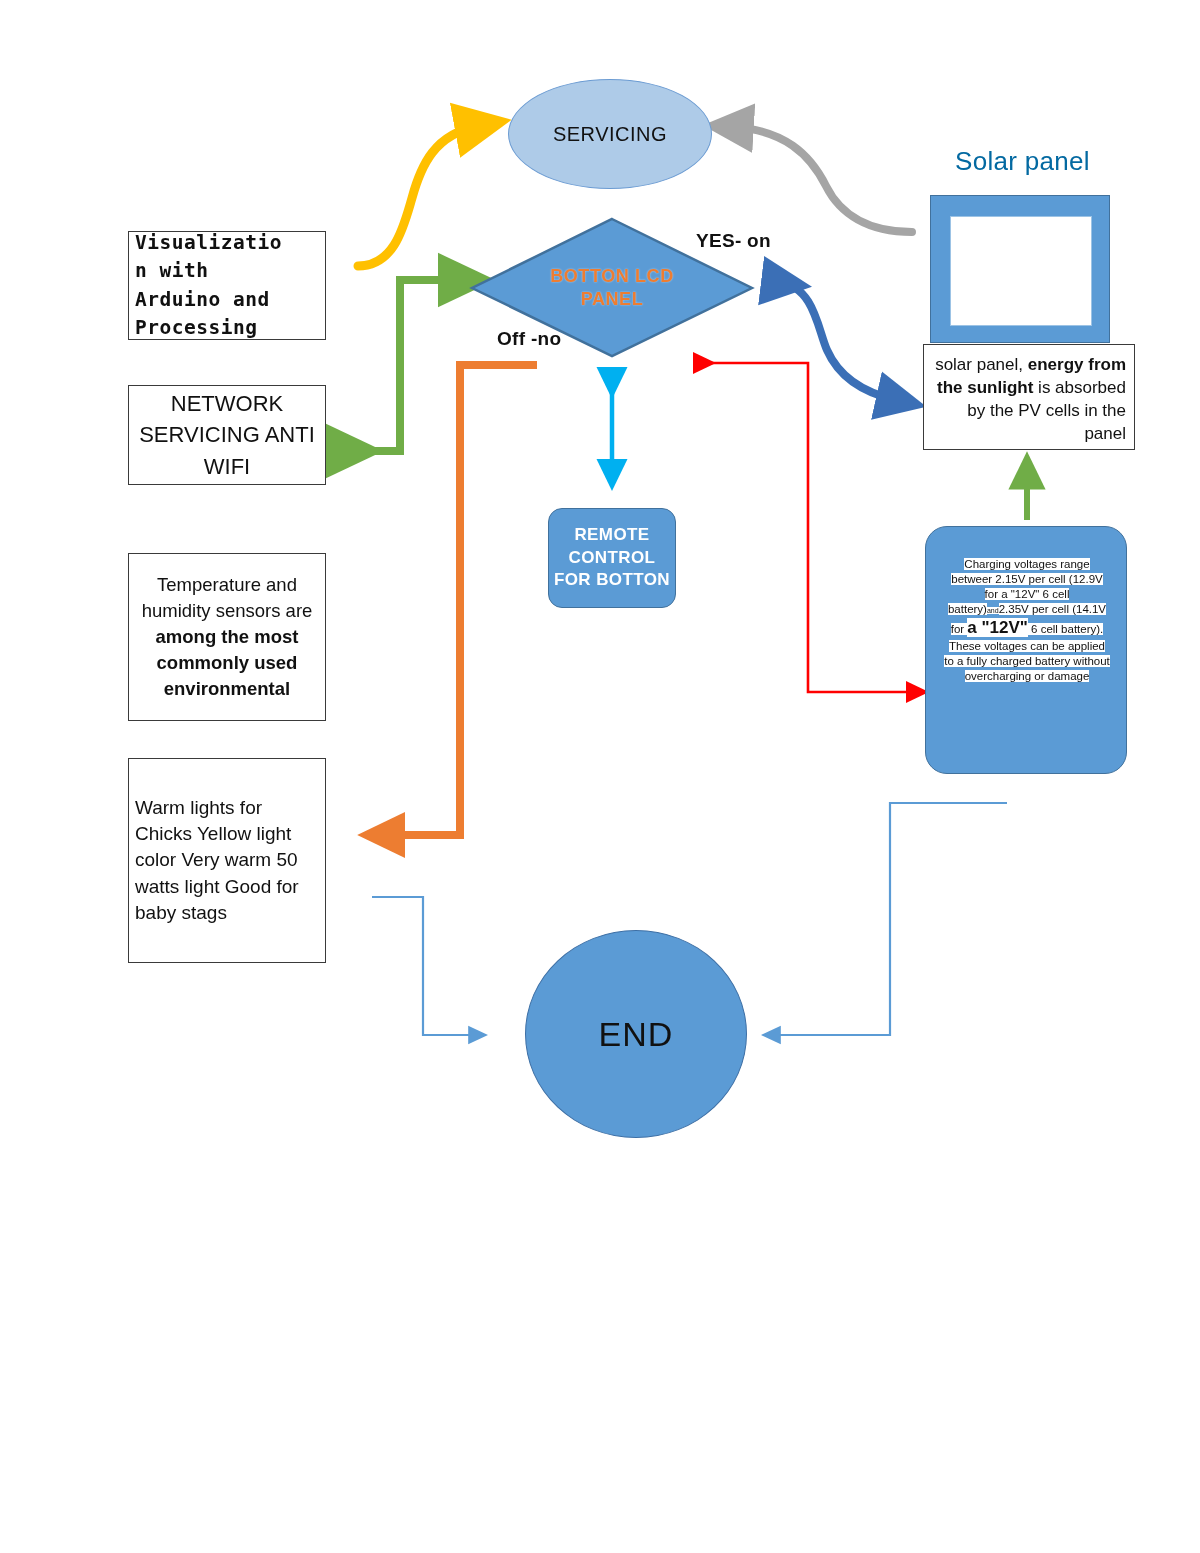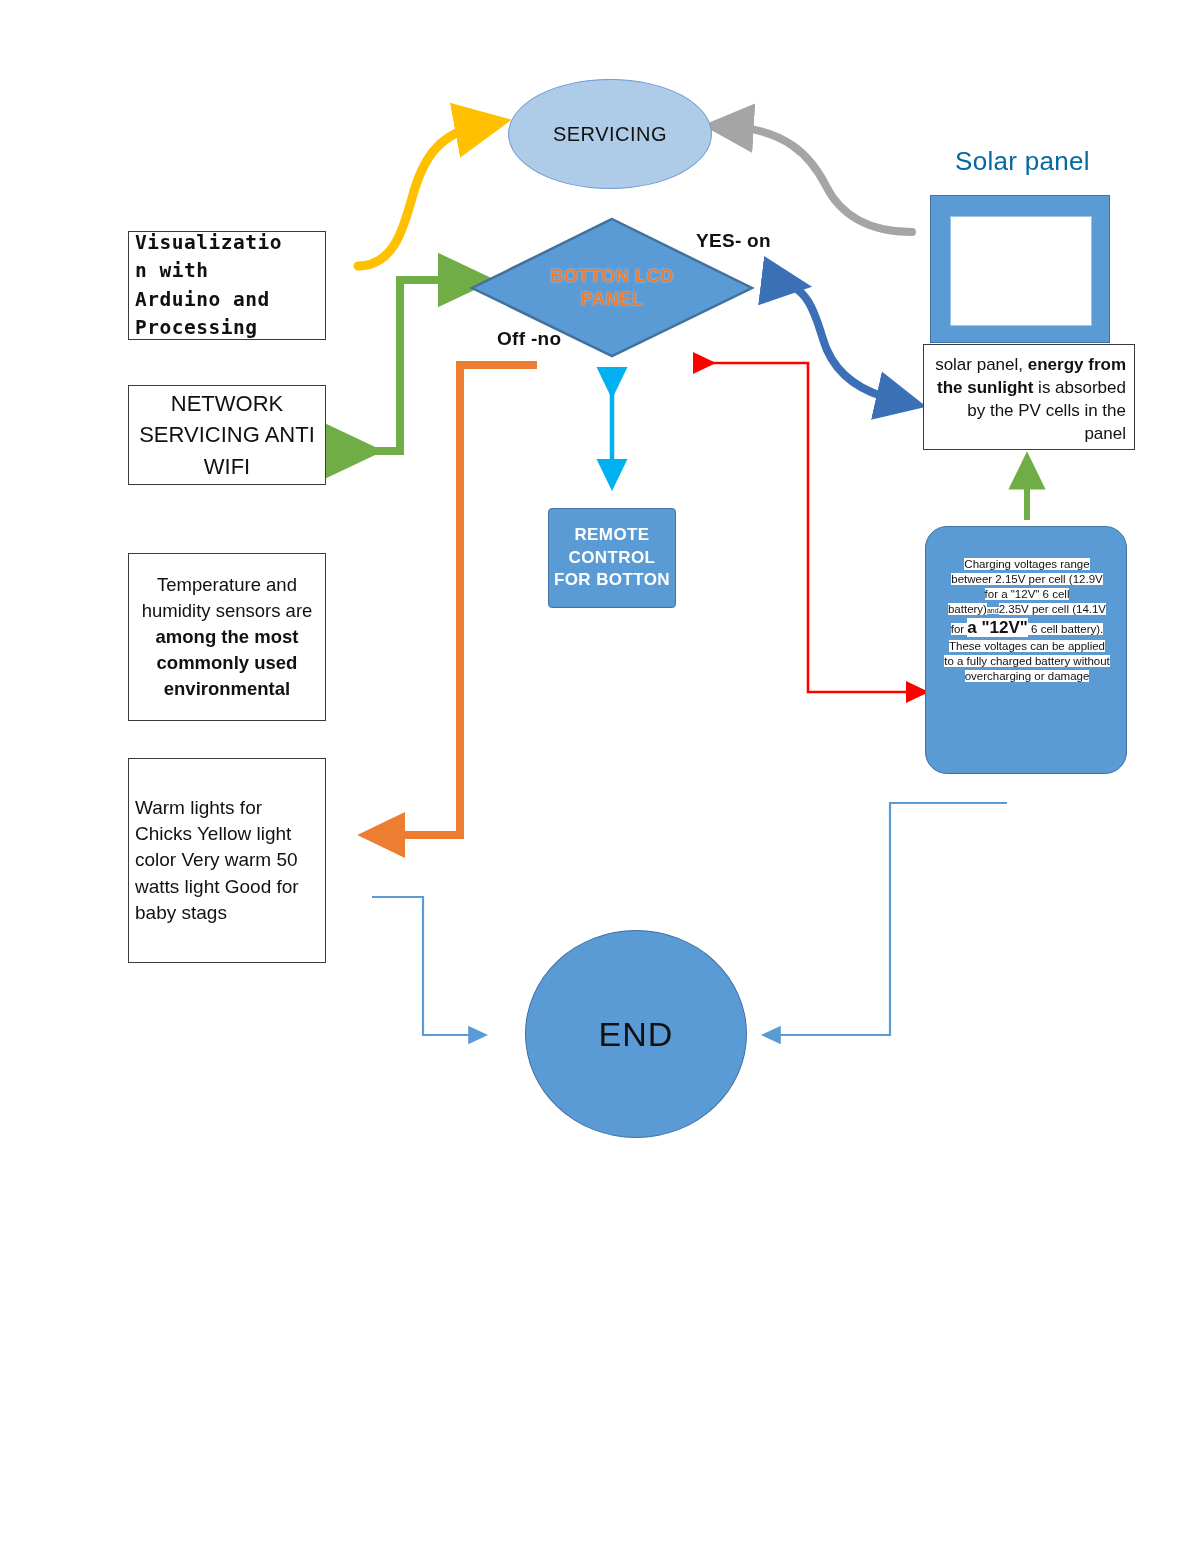--- a/index.html
+++ b/index.html
@@ -32,21 +32,21 @@
 
   
   .diamond-wrap{position:absolute;}
   .diamond-label{position:absolute;left:0;top:0;width:100%;height:100%;
                  display:flex;flex-direction:column;align-items:center;
                  justify-content:center;color:#ED7D31;font-weight:bold;
                  font-size:18px;letter-spacing:.6px;line-height:1.25;
                  text-shadow:0 0 2px rgba(255,255,255,.55);}
 
   
-  .remote{background:#5B9BD5;border:1.6px solid #41719C;border-radius:4px;
+  .remote{background:#5B9BD5;border:1.6px solid #41719C;border-radius:14px;
           display:flex;align-items:center;justify-content:center;
           flex-direction:column;color:#fff;font-weight:bold;font-size:17px;
           line-height:1.35;letter-spacing:.4px;}
 
   
   .battery{background:#5B9BD5;border:1.6px solid #41719C;border-radius:22px;}
   .battery-text{position:absolute;left:17px;top:30px;width:168px;
                 color:#111;font-size:11.5px;line-height:1.30;text-align:center;}
   .battery-text span{background:#ffffff;box-decoration-break:clone;
                      -webkit-box-decoration-break:clone;}

